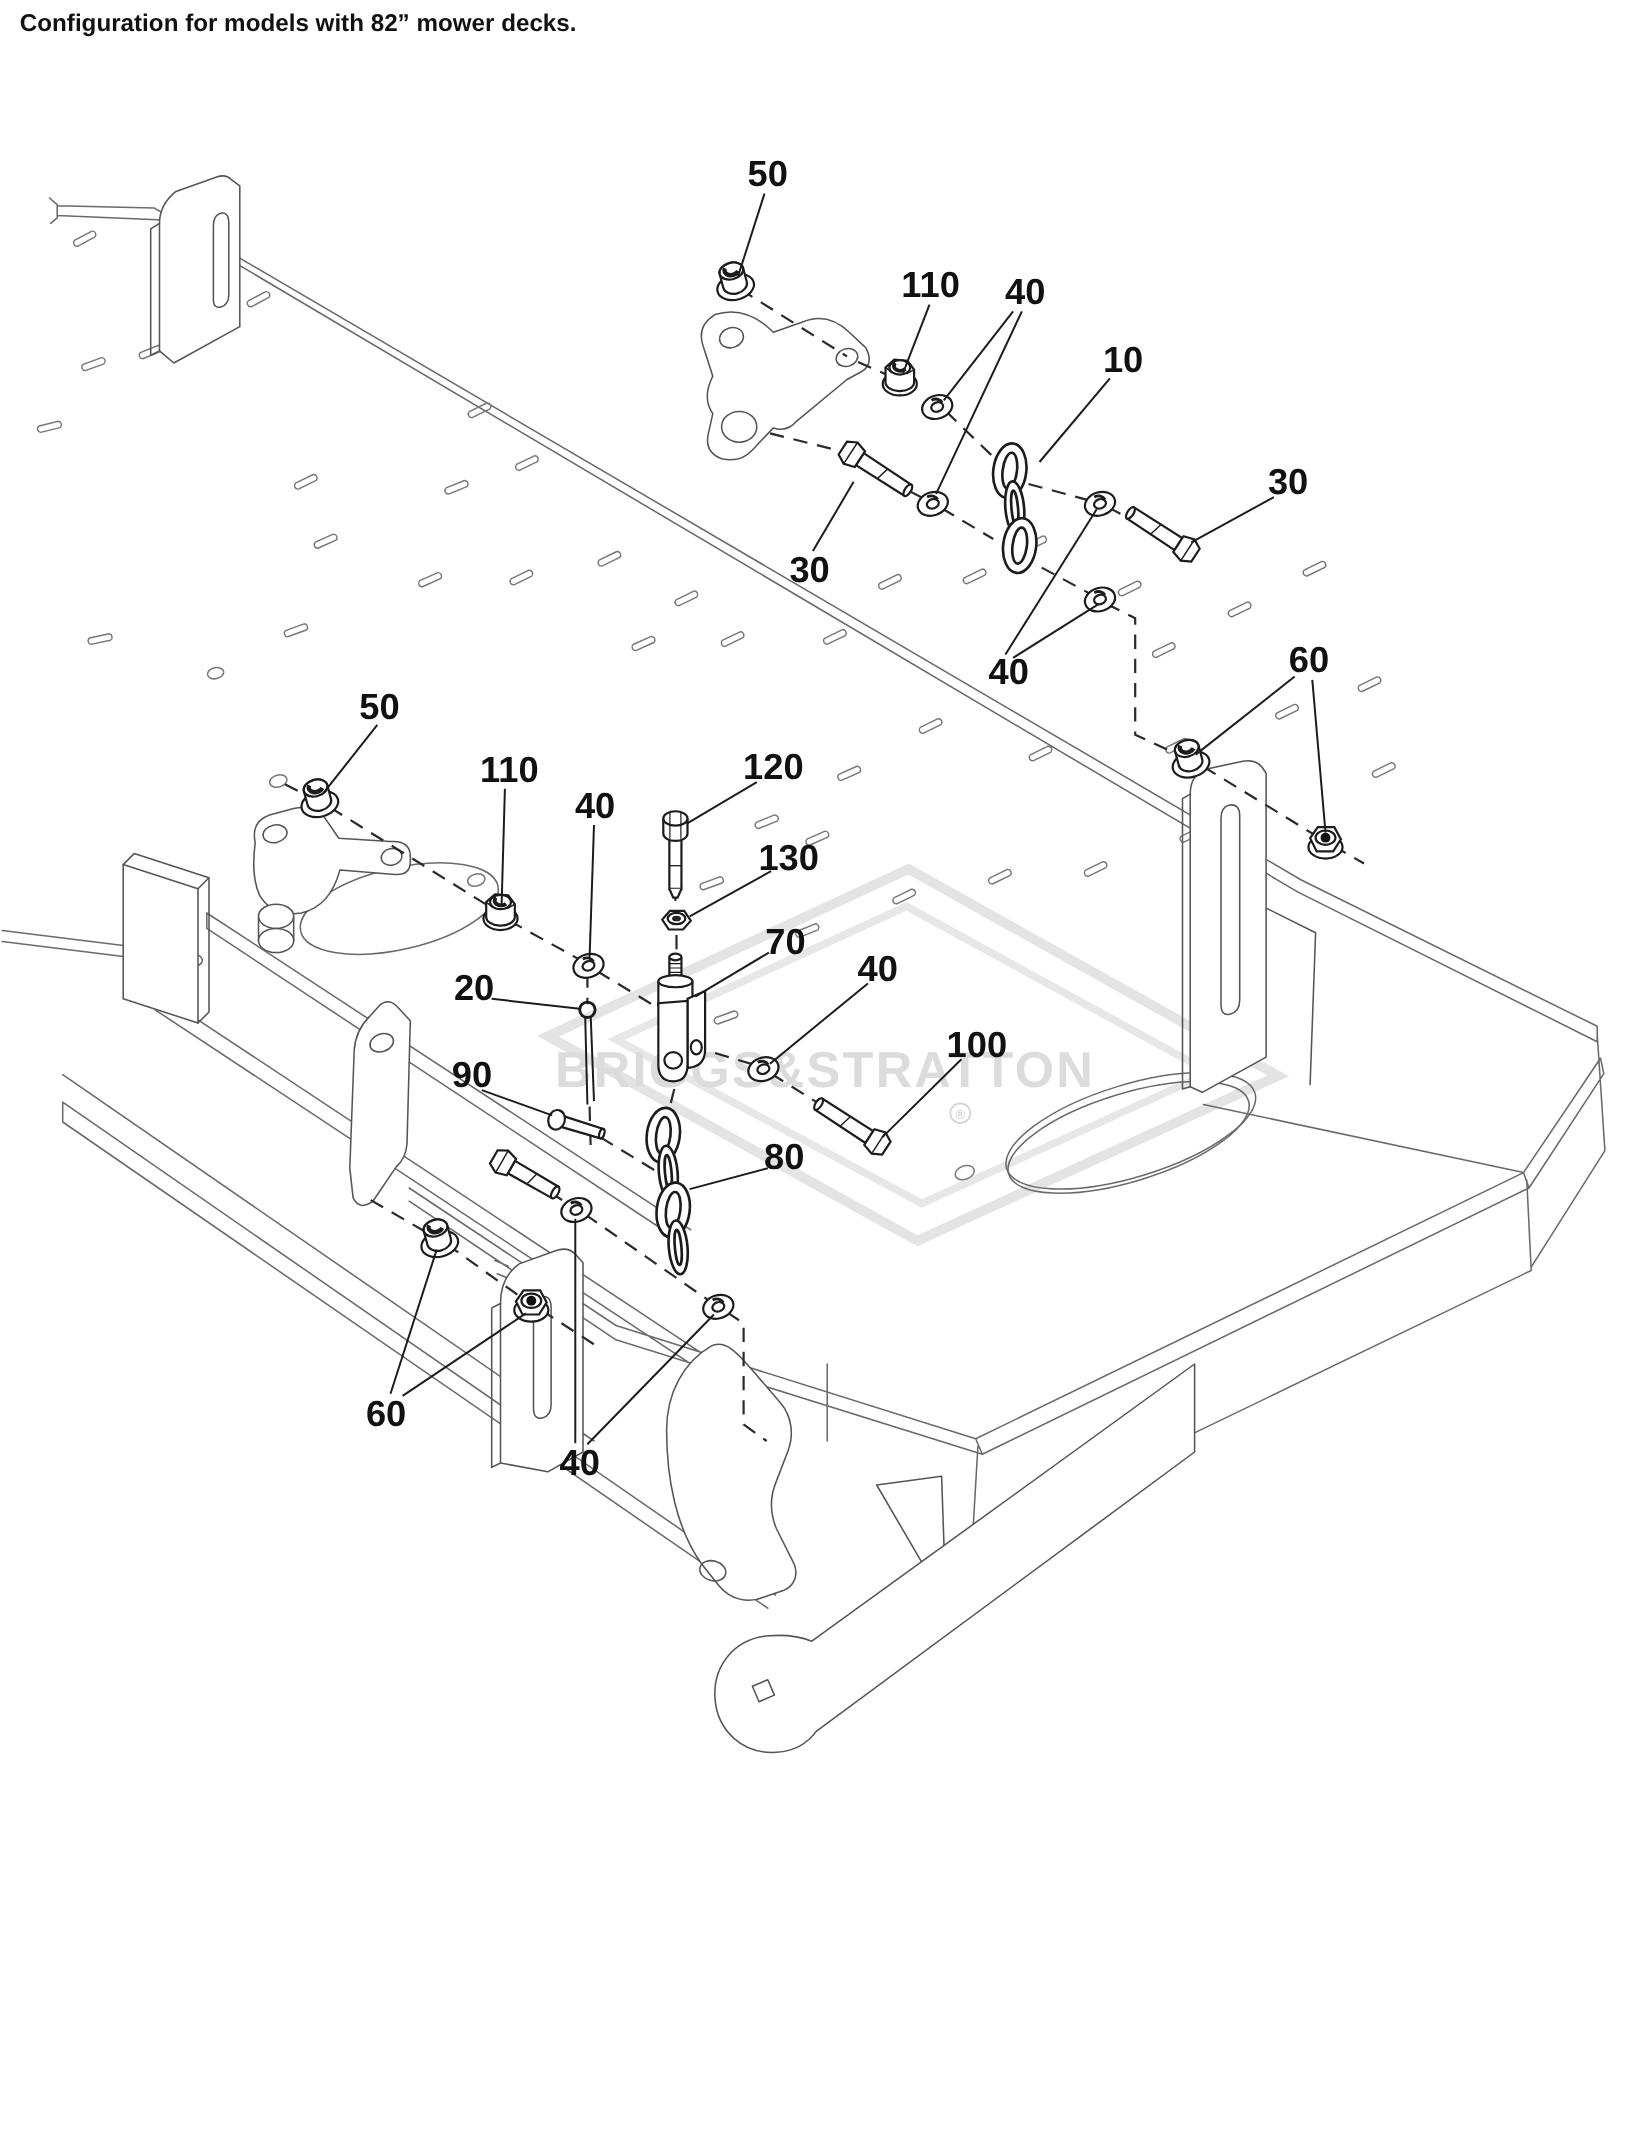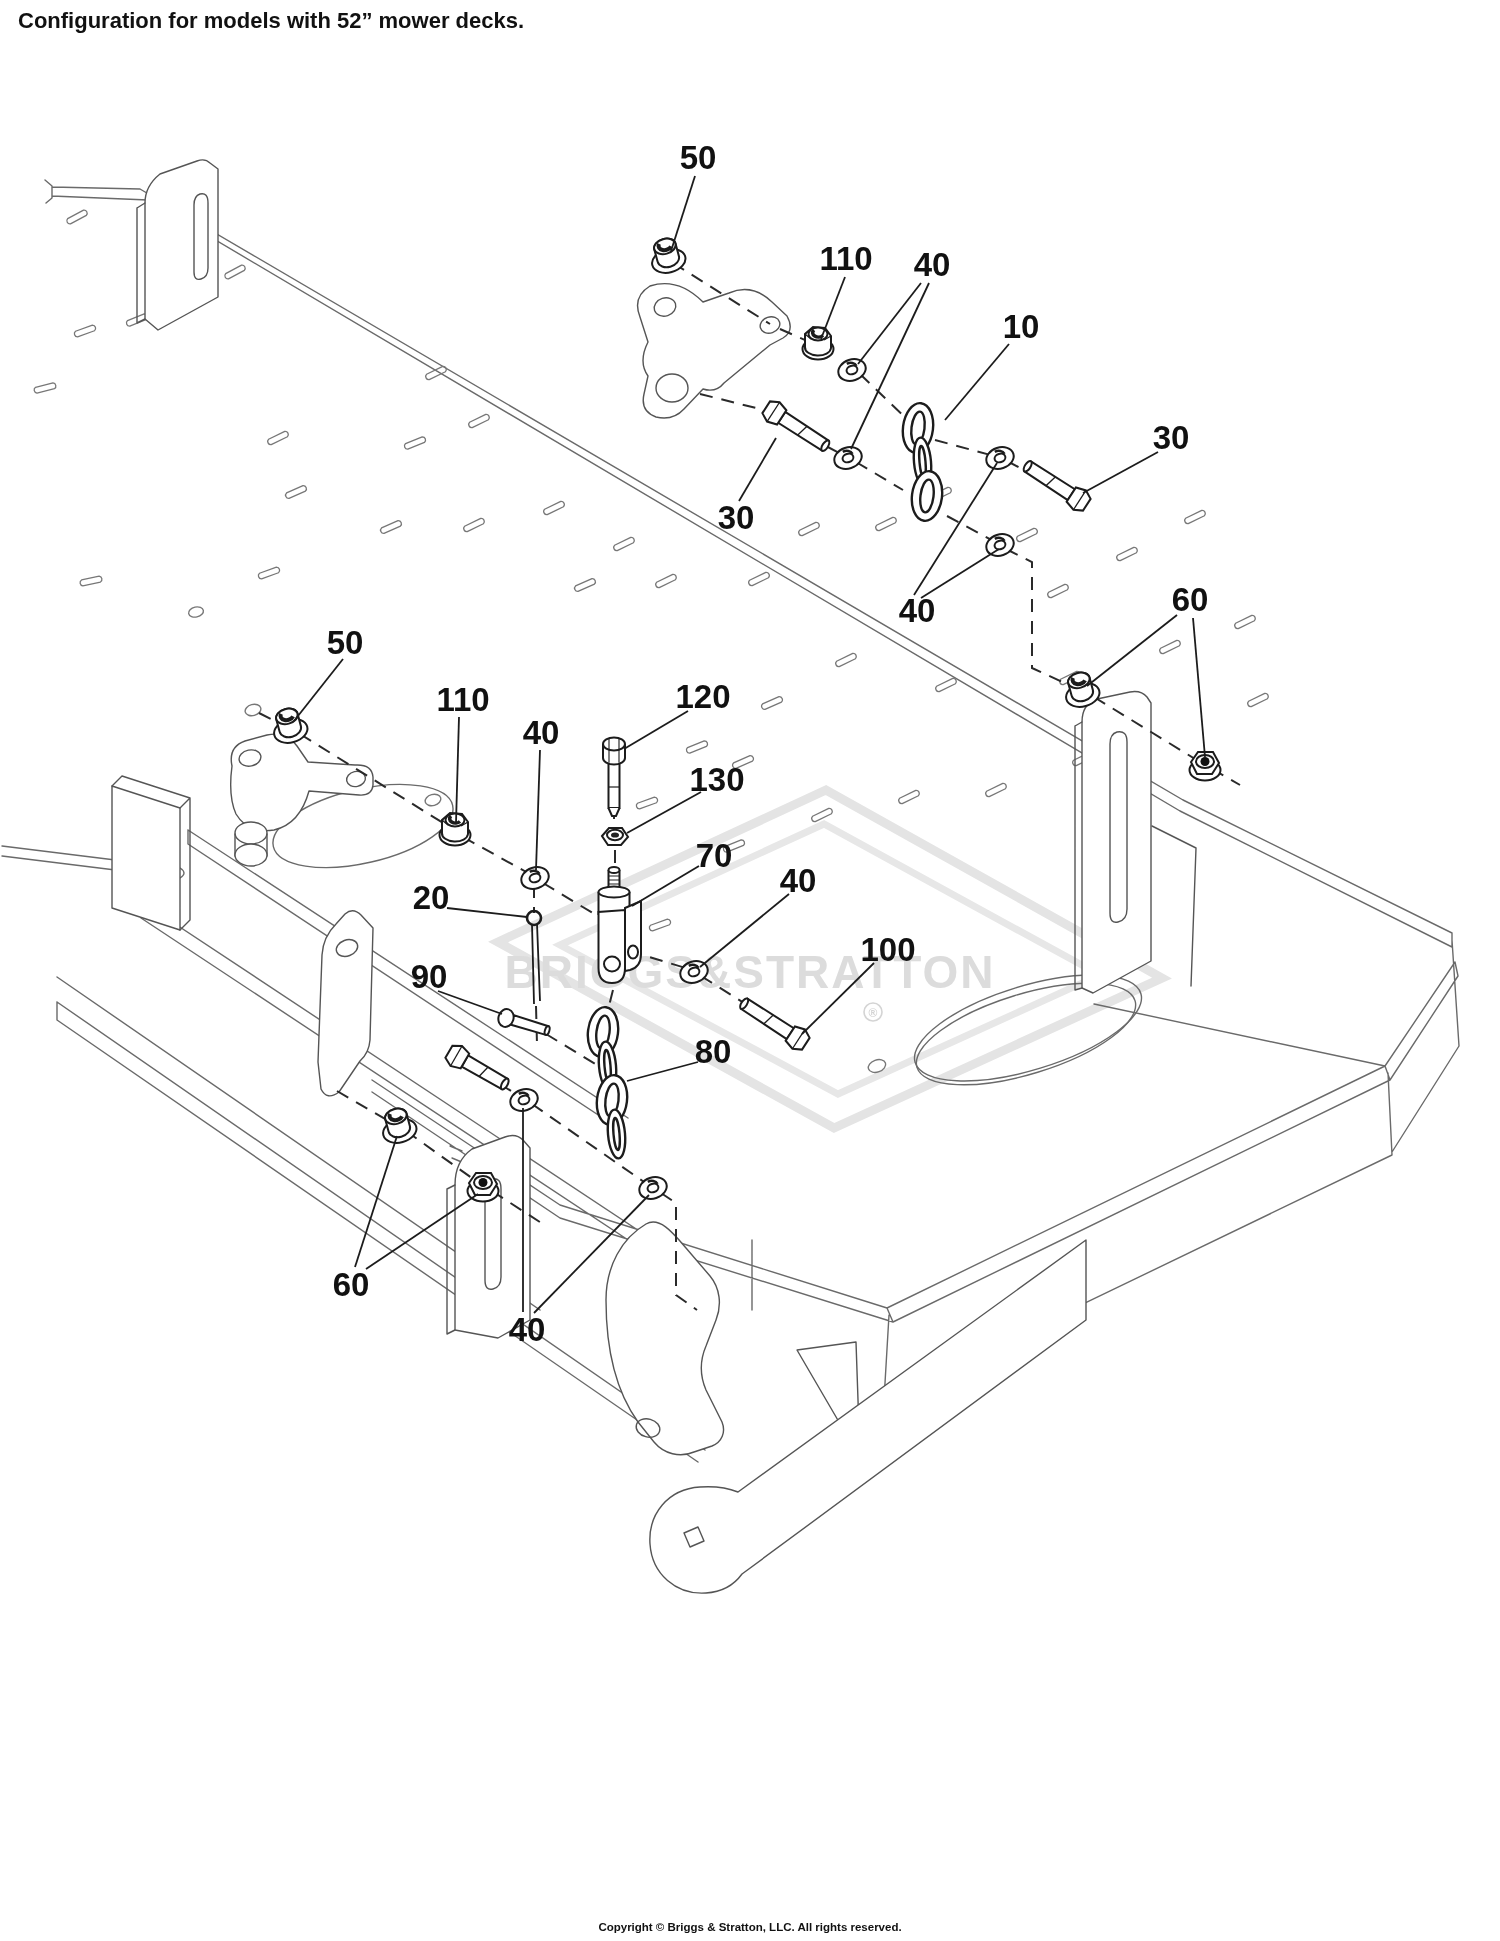--- a/index.html
+++ b/index.html
@@ -10,21 +10,21 @@
              font-size:11.5px;font-weight:bold;color:#111;}
   svg{position:absolute;left:0;top:0;}
   text.callout{font-family:"Liberation Sans", sans-serif;font-weight:bold;font-size:33px;fill:#111;}
   text.wm{font-family:"Liberation Sans", sans-serif;font-weight:bold;font-size:46px;fill:#dcdcdc;letter-spacing:2px;}
   text.wmr{font-family:"Liberation Sans", sans-serif;font-weight:bold;font-size:12px;fill:#d4d4d4;}
 </style>
 </head>
 <body>
 
 <div id="page">
-  <div id="title">Configuration for models with 52” mower decks.</div>
+  <div id="title">Configuration for models with 82” mower decks.</div>
 
   <svg id="art" width="1500" height="1941" viewBox="0 0 1500 1941">
 
     <g id="wm">
       <polygon points="498,942 826,790 1162,978 834,1128" fill="none" stroke="#e4e4e4" stroke-width="9"></polygon>
       <polygon points="560,945 824,824 1100,975 838,1094" fill="none" stroke="#e7e7e7" stroke-width="7"></polygon>
       <text class="wm" x="750" y="988" text-anchor="middle">BRIGGS&amp;STRATTON</text>
       <circle cx="873" cy="1012" r="9" fill="none" stroke="#d4d4d4" stroke-width="1.6"></circle>
       <text class="wmr" x="873" y="1017" text-anchor="middle">®</text>
     </g>
@@ -499,14 +499,13 @@
           <text x="351" y="1296" text-anchor="middle" class="callout">60</text>
         </g>
         <g>
           <line x1="523" y1="1312" x2="523" y2="1108" stroke="#1c1c1c" stroke-width="1.8"></line>
           <line x1="534" y1="1313" x2="649" y2="1195" stroke="#1c1c1c" stroke-width="1.8"></line>
           <text x="527" y="1341" text-anchor="middle" class="callout">40</text>
         </g>
       </g>
   </svg>
 
-  <div id="copyright">Copyright © Briggs &amp; Stratton, LLC. All rights reserved.</div>
 </div>
 
 </body></html>

